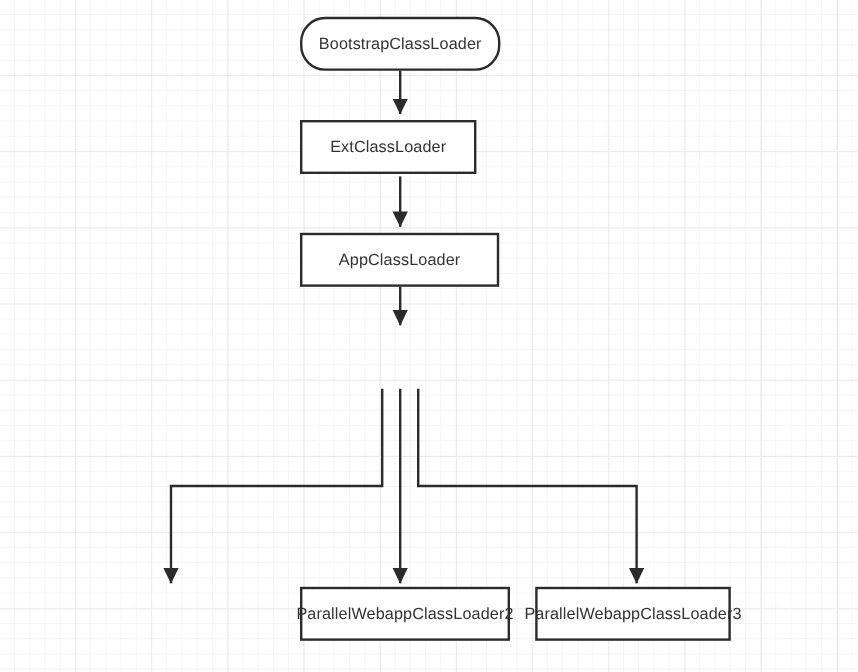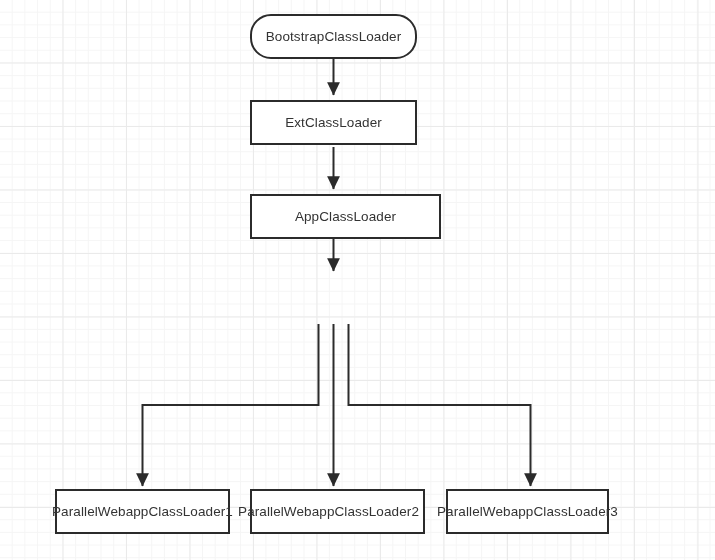--- a/index.html
+++ b/index.html
@@ -74,34 +74,31 @@
       <path d="M318.5,324 L318.5,405 L142.5,405 L142.5,486" marker-end="url(#arrowhead)"></path>
       <path d="M333.5,324 L333.5,486" marker-end="url(#arrowhead)"></path>
       <path d="M348.5,324 L348.5,405 L530.5,405 L530.5,486" marker-end="url(#arrowhead)"></path>
     </g>
   </svg>
 
   <div class="node" style="left:250px; top:14px; width:167px; height:45px;border-radius:21px;">
     <span class="node-label">BootstrapClassLoader</span>
   </div>
 
-  <div class="node" style="left:250px; top:100px; width:167px; height:45px;">
+  <div class="node" style="left:250px; top:100px; width:147px; height:45px;">
     <span class="node-label">ExtClassLoader</span>
   </div>
 
-  <div class="node" style="left:250px; top:194px; width:191px; height:45px;">
+  <div class="node" style="left:250px; top:194px; width:166px; height:45px;">
     <span class="node-label">AppClassLoader</span>
   </div>
 
 
-  <div class="node" style="left:55px; top:489px; width:175px; height:45px;">
-    <span class="node-label">ParallelWebappClassLoader1</span>
-  </div>
 
-  <div class="node" style="left:250px; top:489px; width:175px; height:45px;justify-content:flex-end;">
+  <div class="node" style="left:250px; top:489px; width:175px; height:45px;">
     <span class="node-label">ParallelWebappClassLoader2</span>
   </div>
 
   <div class="node" style="left:446px; top:489px; width:163px; height:45px;">
     <span class="node-label">ParallelWebappClassLoader3</span>
   </div>
 
 </div>
 
 </body></html>

